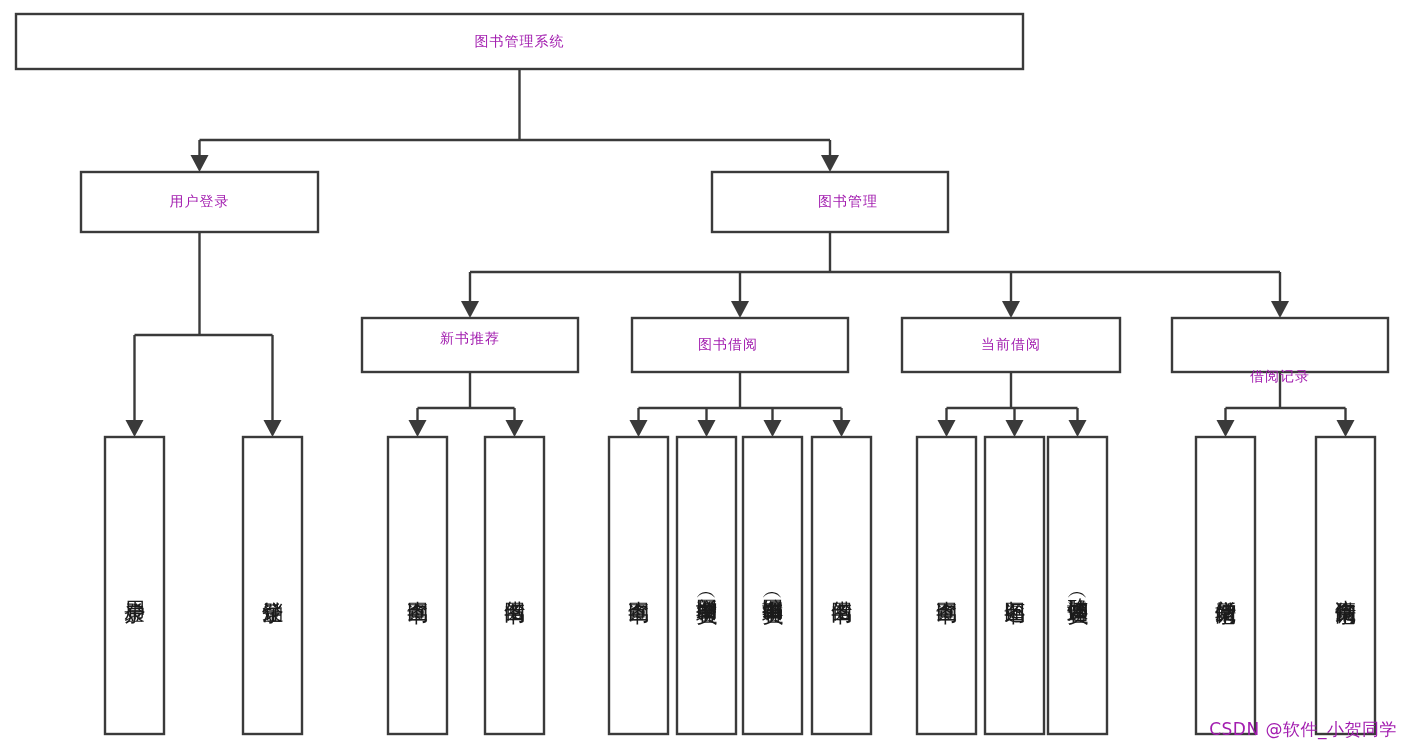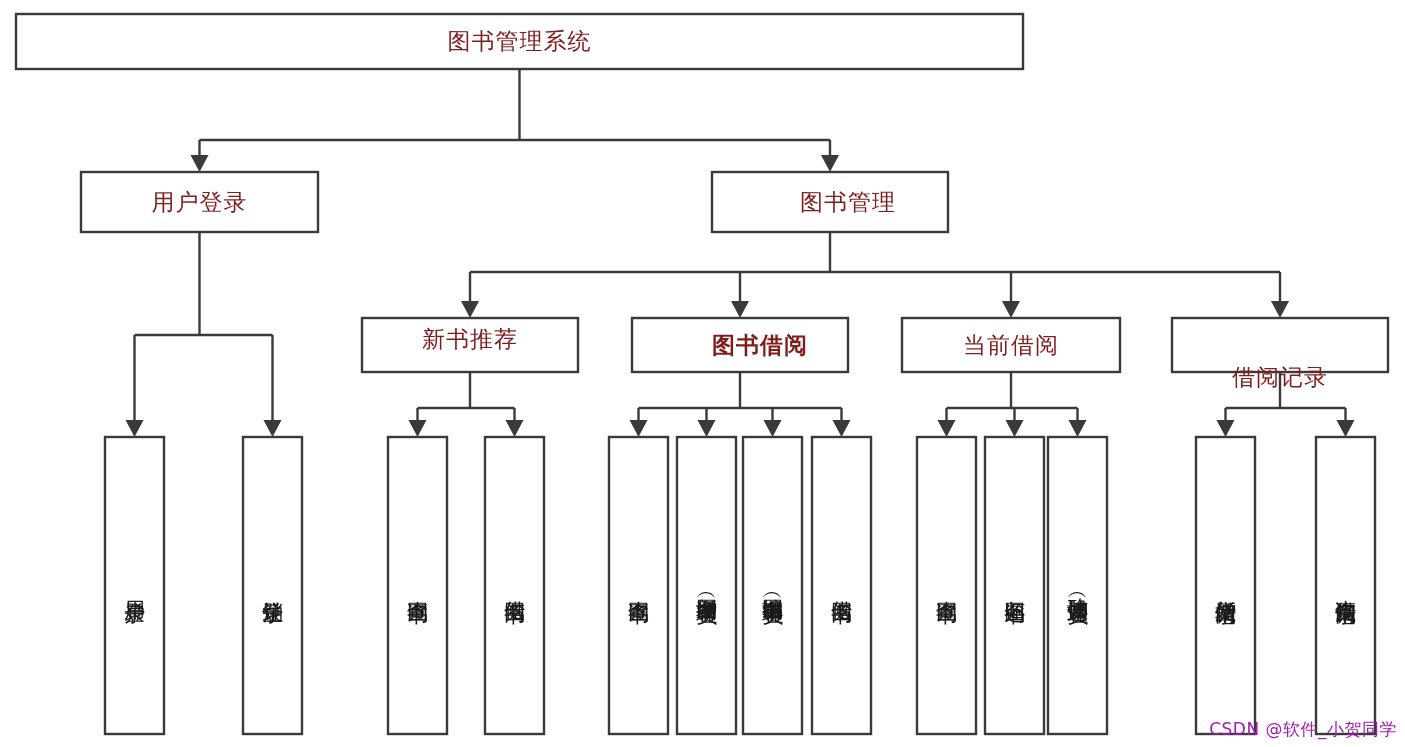--- a/index.html
+++ b/index.html
@@ -68,22 +68,22 @@
   .htext-wrap {
     position: absolute;
     display: flex;
     align-items: center;
     justify-content: center;
     box-sizing: border-box;
     pointer-events: none;
   }
   .htext {
     font-family: "DejaVu Sans", "Liberation Sans", sans-serif;
-    font-size: 23px;
-    color: #7f1d1d;
+    font-size: 14px;
+    color: #a21caf;
     letter-spacing: 1px;
     white-space: nowrap;
   }
 </style>
 </head>
 <body>
 
 <div id="diagram-root">
   <svg id="diagram-svg" width="1405" height="747" viewBox="0 0 1405 747">
       <line x1="519.5" y1="69" x2="519.5" y2="140" class="connector"></line>
@@ -160,21 +160,21 @@
       <rect x="1316" y="437" width="59" height="297" class="node-box"></rect>
     </svg>
 <div class="htext-wrap" style="left: 16px; top: 14px; width: 1007px; height: 55px;">
       <div class="htext">图书管理系统</div>
     </div><div class="htext-wrap" style="left: 81px; top: 172px; width: 237px; height: 60px;">
       <div class="htext">用户登录</div>
     </div><div class="htext-wrap" style="left: 712px; top: 172px; width: 272px; height: 60px; justify-content: center;">
       <div class="htext">图书管理</div>
     </div><div class="htext-wrap" style="left: 362px; top: 318px; width: 216px; height: 42px;">
       <div class="htext">新书推荐</div>
-    </div><div class="htext-wrap" style="left: 664px; top: 318px; width: 192px; height: 54px; font-weight: bold;">
+    </div><div class="htext-wrap" style="left: 632px; top: 318px; width: 192px; height: 54px;">
       <div class="htext">图书借阅</div>
     </div><div class="htext-wrap" style="left: 902px; top: 318px; width: 218px; height: 54px;">
       <div class="htext">当前借阅</div>
     </div><div class="htext-wrap" style="left: 1172px; top: 318px; width: 216px; height: 54px; margin-top: 32px;">
       <div class="htext">借阅记录</div>
     </div><div class="vtext-wrap" style="left: 105px; top: 437px; width: 59px; height: 297px;">
       <div class="vtext">用户登录</div>
     </div><div class="vtext-wrap" style="left: 243px; top: 437px; width: 59px; height: 297px;">
       <div class="vtext">注销登录</div>
     </div><div class="vtext-wrap" style="left: 388px; top: 437px; width: 59px; height: 297px;">

